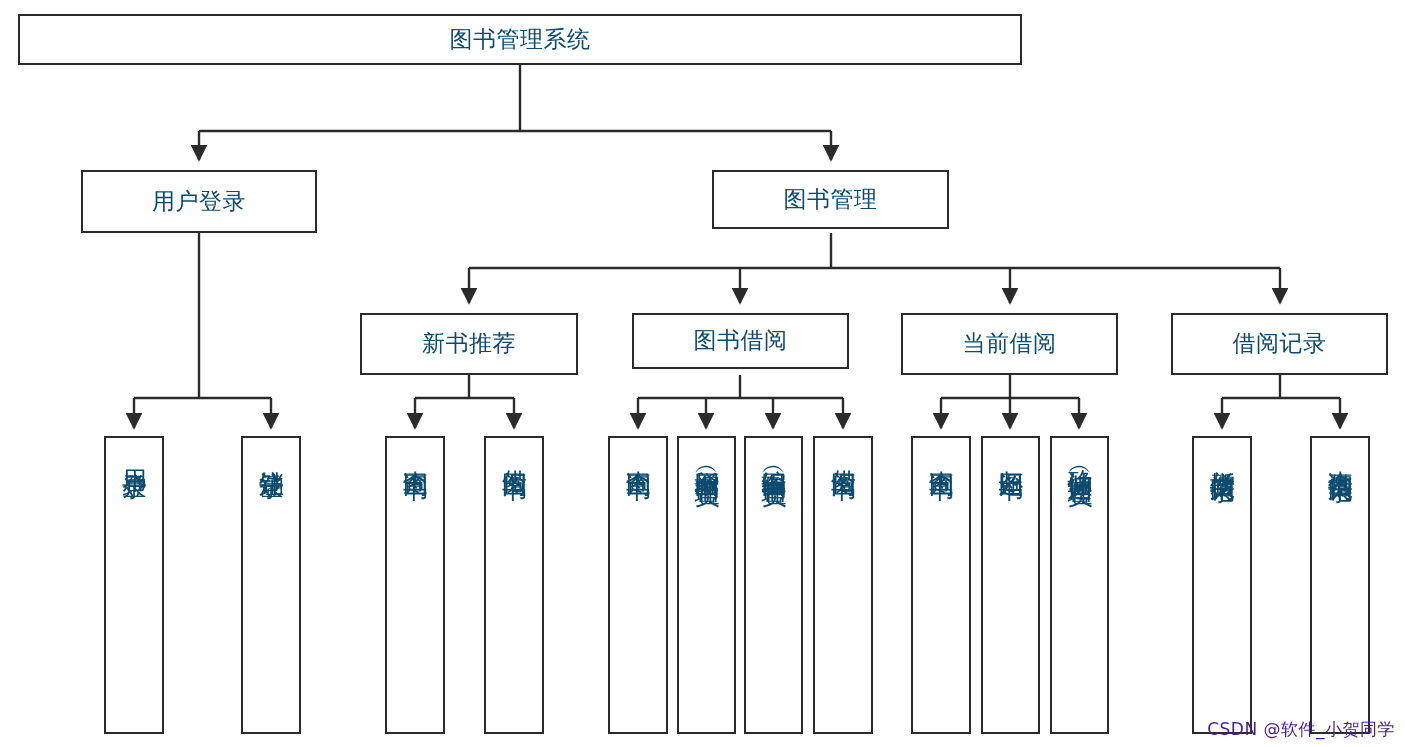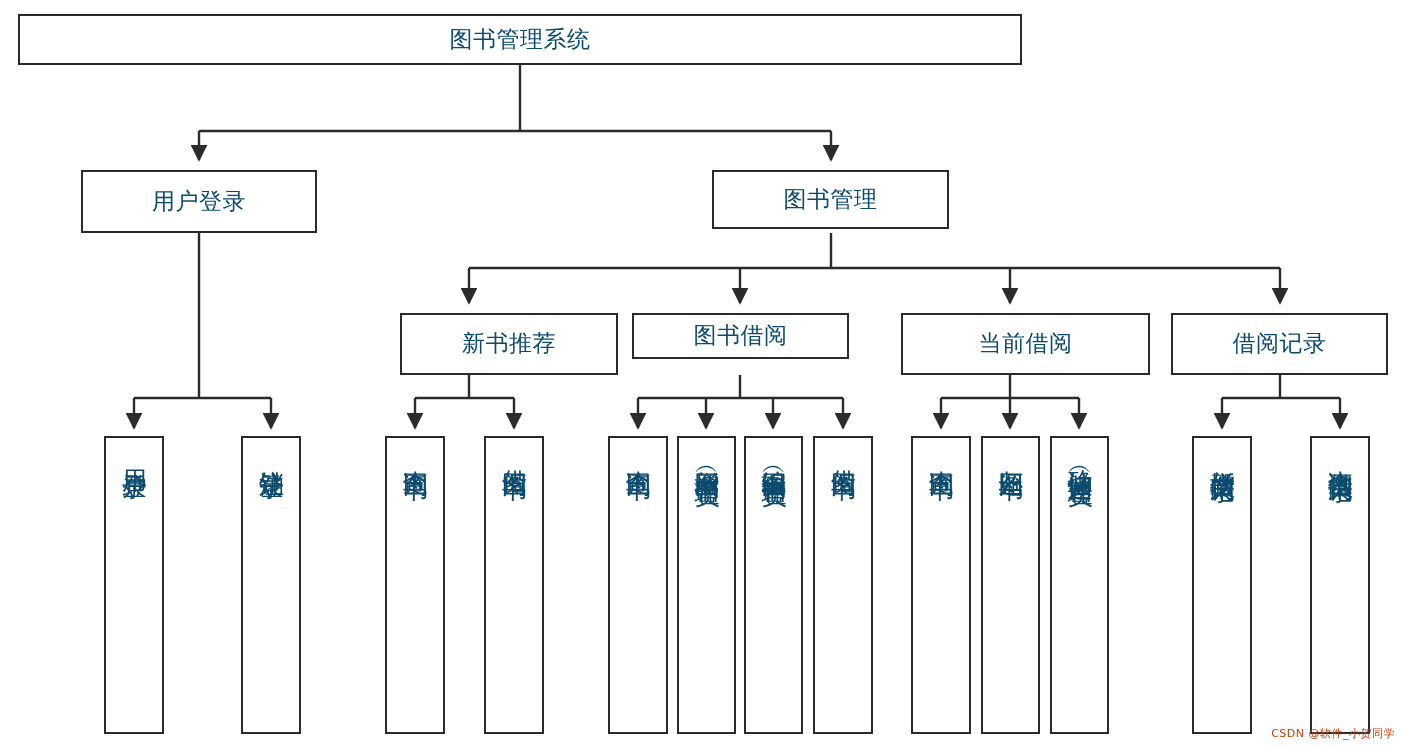--- a/index.html
+++ b/index.html
@@ -56,22 +56,22 @@
   .node.vertical .node-label {
     writing-mode: vertical-rl;
     text-orientation: upright;
     font-size: 25px;
     letter-spacing: 2px;
   }
   .watermark {
     position: absolute;
     right: 10px;
     bottom: 6px;
-    font-size: 11px;
-    color: #c2410c;
+    font-size: 17px;
+    color: #4c1d95;
     letter-spacing: 0.5px;
     white-space: nowrap;
   }
 </style>
 </head>
 <body>
 
 <div id="diagram-root">
 
   <svg id="wires" viewBox="0 0 1405 747" xmlns="http://www.w3.org/2000/svg">
@@ -128,27 +128,27 @@
     <span class="node-label">图书管理系统</span>
   </div>
 
   <div class="node horizontal" style="left:81px; top:170px; width:236px; height:63px;">
     <span class="node-label">用户登录</span>
   </div>
   <div class="node horizontal" style="left:712px; top:170px; width:237px; height:59px;">
     <span class="node-label">图书管理</span>
   </div>
 
-  <div class="node horizontal" style="left:360px; top:313px; width:218px; height:62px;margin-left:40px;">
+  <div class="node horizontal" style="left:360px; top:313px; width:218px; height:62px;">
     <span class="node-label">新书推荐</span>
   </div>
-  <div class="node horizontal" style="left:632px; top:313px; width:217px; height:46px;">
+  <div class="node horizontal" style="left:632px; top:313px; width:217px; height:56px;">
     <span class="node-label">图书借阅</span>
   </div>
-  <div class="node horizontal" style="left:901px; top:313px; width:249px; height:62px;">
+  <div class="node horizontal" style="left:901px; top:313px; width:217px; height:62px;">
     <span class="node-label">当前借阅</span>
   </div>
   <div class="node horizontal" style="left:1171px; top:313px; width:217px; height:62px;">
     <span class="node-label">借阅记录</span>
   </div>
 
   <div class="node vertical" style="left:104px; top:436px; width:60px; height:298px;">
     <span class="node-label">用户登录</span>
   </div>
   <div class="node vertical" style="left:241px; top:436px; width:60px; height:298px;">

